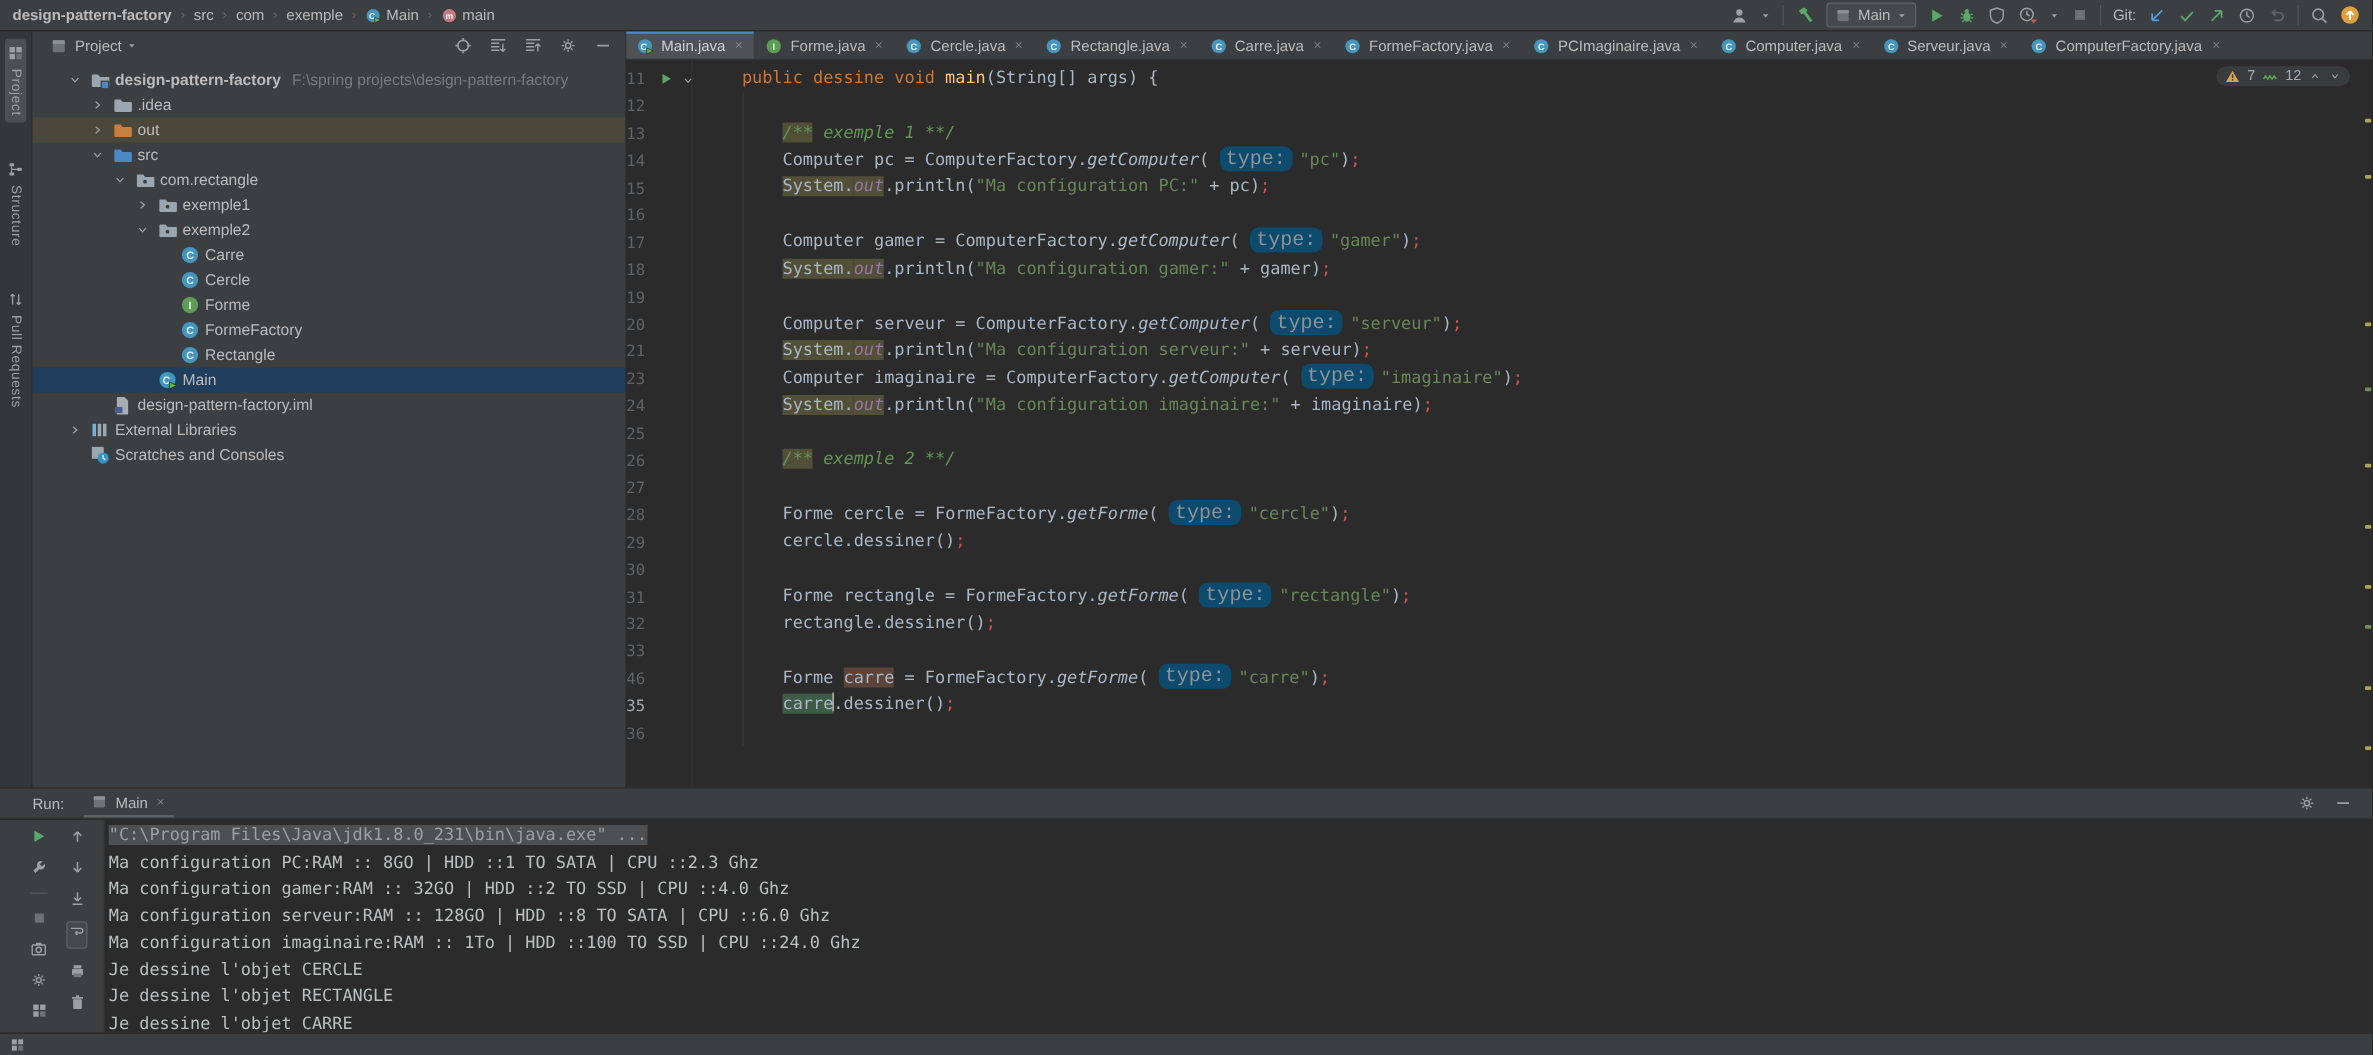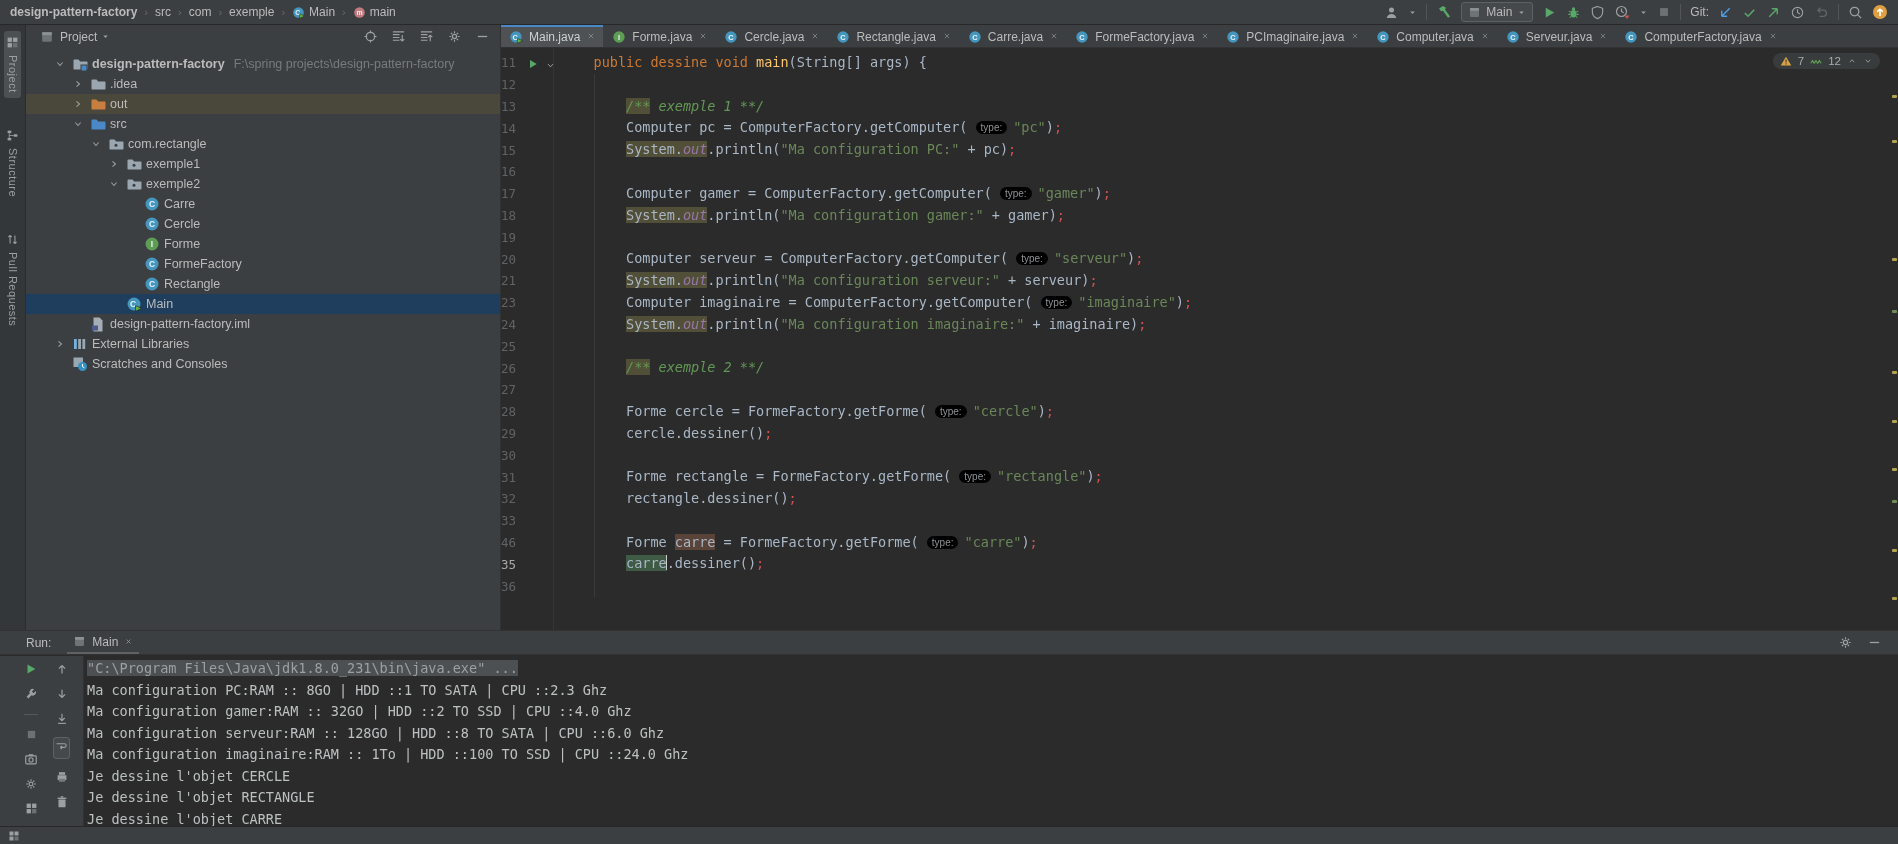--- a/index.html
+++ b/index.html
@@ -43,25 +43,25 @@
 .iguide{position:absolute;left:93px;top:26px;width:1px;height:523px;background:#3a3a3a}
 .code{position:absolute;left:0;top:4px;right:10px}
 .cl{display:flex;height:21.8px;align-items:center}
 .ln{width:20px;text-align:left;color:#606366;font:12.5px "DejaVu Sans Mono",monospace;flex:none}
 .ln.cur{color:#a7a9ab}
 .gut{width:40px;flex:none;position:relative;height:100%}
 .gut .g-run{position:absolute;left:6px;top:4px}
 .gut .g-fold{position:absolute;left:24px;top:5px}
 .ct{white-space:pre;font:13.5px/21.8px "DejaVu Sans Mono",monospace;color:#a9b7c6}
 .kw{color:#cc7832}.str{color:#6a8759}.cmt{color:#629755;font-style:italic}
-.field{color:#9876aa;font-style:italic}.decl{color:#ffc66b}.it{}
+.field{color:#9876aa;font-style:italic}.decl{color:#ffc66b}.it{font-style:italic}
 .semi{color:#d25252}
 .occ{background:#524f38}.occ2{background:#5a4338}.occ3{background:#3f5b45}
 .wavy{text-decoration-style:wavy;text-decoration-color:#6e9760;text-decoration-thickness:1px;text-underline-offset:3px;text-decoration-skip-ink:none}
-.hintp{background:#000000;color:#8f9396;font-size:10px;font-family:Liberation Sans, sans-serif;border-radius:7px;padding:1px 5px;margin-right:6px;vertical-align:1px}
+.hintp{background:#0c4a6e;color:#8f9396;font-size:16px;font-family:Liberation Mono, monospace;border-radius:7px;padding:1px 5px;margin-right:6px;vertical-align:1px}
 .caret{display:inline-block;width:1.5px;height:15px;background:#cccccc;vertical-align:-2px;margin:0 -0.75px}
 .inspect{position:absolute;top:5px;right:18px;display:flex;align-items:center;gap:6px;font-size:11.5px;color:#a9acae;background:rgba(60,63,65,.85);padding:2px 7px;border-radius:9px}
 .marks{position:absolute;right:1px;top:0;width:6px;height:582px}
 .mark{position:absolute;right:0;width:5px;height:3px;border-radius:1px}
 
 .runpanel{position:absolute;left:0;top:630px;width:1898px;height:196px;background:#2b2b2b;border-top:1px solid #323232}
 .run-header{height:24px;background:#3c3f41;border-bottom:1px solid #323232;display:flex;align-items:center;font-size:12px;padding-left:26px}
 .run-tab{display:flex;align-items:center;gap:6px;margin-left:16px;height:100%;padding:0 6px;border-bottom:2px solid #5e6264;color:#bbbbbb}
 .rh-icons{margin-left:auto;display:flex;align-items:center;gap:14px;padding-right:16px}
 .run-body{position:absolute;left:0;top:25px;right:0;bottom:0}

